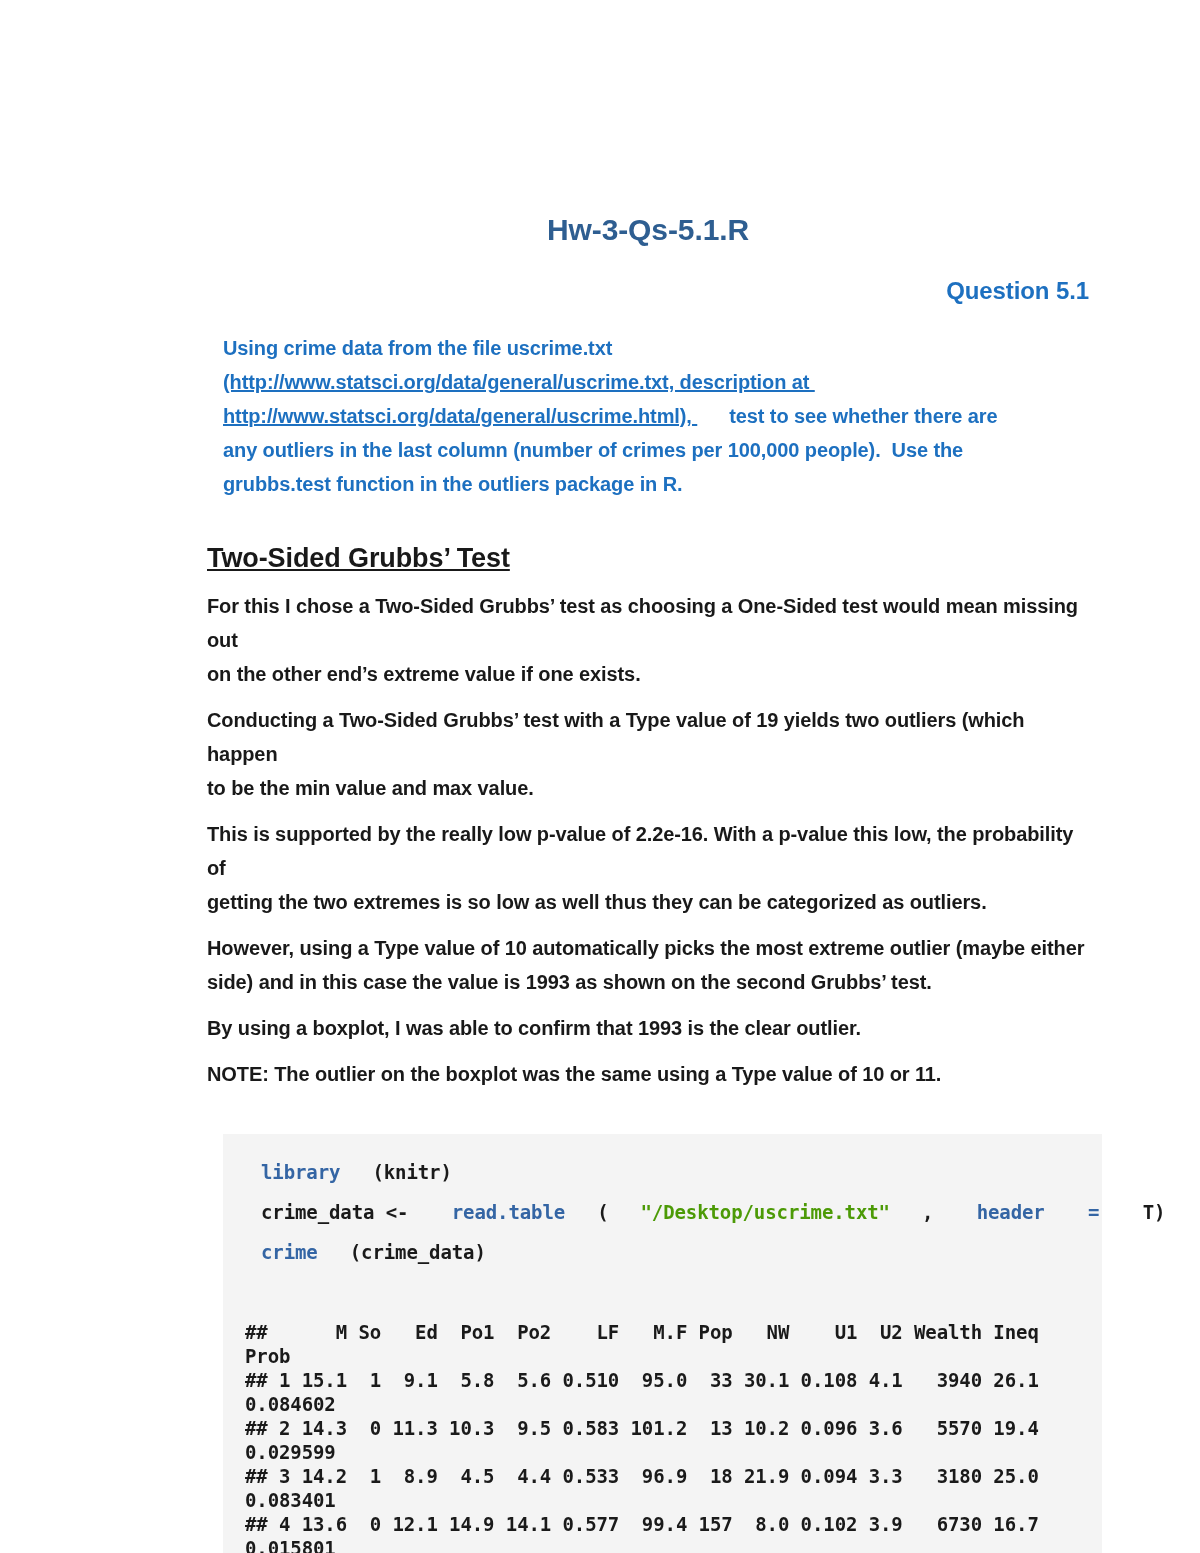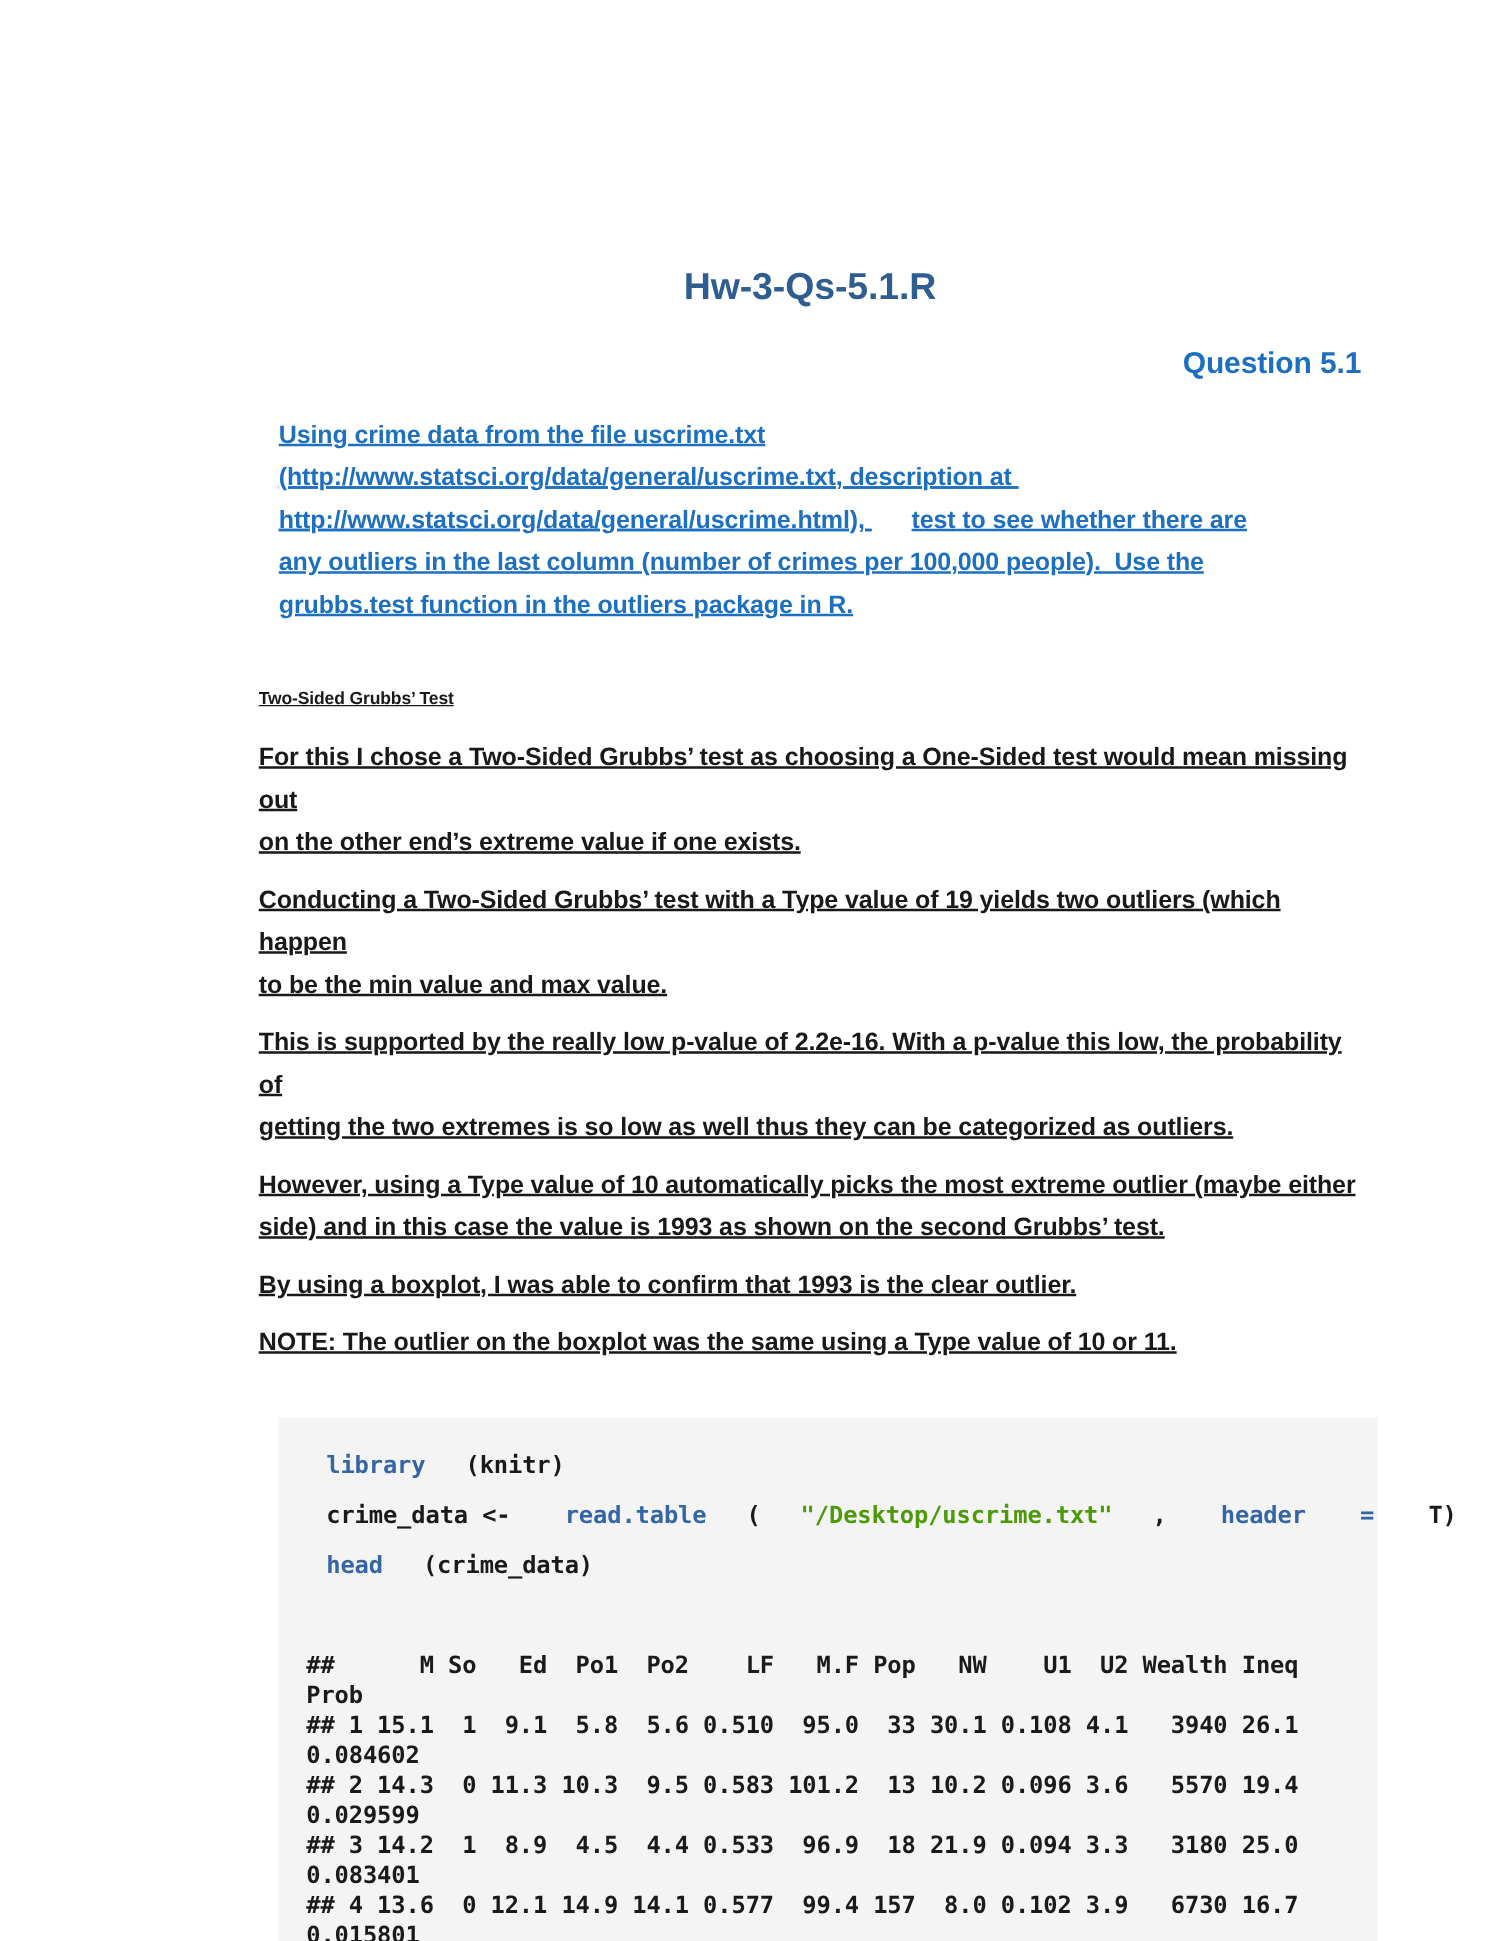--- a/index.html
+++ b/index.html
@@ -29,32 +29,31 @@
     margin: 0 0 25px 0;
     text-align: right;
   }
   p.para {
     font-size: 20px;
     line-height: 34px;
     font-weight: 600;
     color: var(--body-black, #191919);
     margin: 0 0 12px 0;
     white-space: pre-line;
-    text-decoration: underline;
   }
   p.blue { color: var(--body-blue, #1D70C0); white-space: pre-wrap; }
   p.intro { margin-bottom: 42px; }
   .link {
     color: var(--link-blue, #1D70C0);
     text-decoration: underline;
     cursor: pointer;
   }
   h3.sub {
     color: var(--body-black, #191919);
-    font-size: 14px;
+    font-size: 27px;
     line-height: 30px;
     font-weight: 700;
     text-decoration: underline;
     margin: 0 0 16px 0;
   }
   .codeblock {
     margin-top: 43px;
     margin-right: -13px;
     background: var(--code-background, #F4F4F4);
     padding: 10px 8px 10px 6px;
@@ -92,21 +91,21 @@
     <p class="para">However, using a Type value of 10 automatically picks the most extreme outlier (maybe either
 side) and in this case the value is 1993 as shown on the second Grubbs’ test.</p>
 
 
     <p class="para">By using a boxplot, I was able to confirm that 1993 is the clear outlier.</p>
     <p class="para">NOTE: The outlier on the boxplot was the same using a Type value of 10 or 11.</p>
 
     <div class="codeblock">
       <div class="cl"><span class="kw">library</span><span>(knitr)</span></div>
       <div class="cl"><span>crime_data &lt;- </span><span class="kw">read.table</span><span>(</span><span class="str">"/Desktop/uscrime.txt"</span><span>, </span><span class="kw">header</span><span class="kw"> = </span><span>T)</span></div>
-      <div class="cl"><span class="kw">head</span><span>(crime_data)</span></div>
+      <div class="cl"><span class="kw">crime</span><span>(crime_data)</span></div>
       <div class="cl blank"></div>
       <div class="out">##      M So   Ed  Po1  Po2    LF   M.F Pop   NW    U1  U2 Wealth Ineq
 Prob
 ## 1 15.1  1  9.1  5.8  5.6 0.510  95.0  33 30.1 0.108 4.1   3940 26.1
 0.084602
 ## 2 14.3  0 11.3 10.3  9.5 0.583 101.2  13 10.2 0.096 3.6   5570 19.4
 0.029599
 ## 3 14.2  1  8.9  4.5  4.4 0.533  96.9  18 21.9 0.094 3.3   3180 25.0
 0.083401
 ## 4 13.6  0 12.1 14.9 14.1 0.577  99.4 157  8.0 0.102 3.9   6730 16.7

